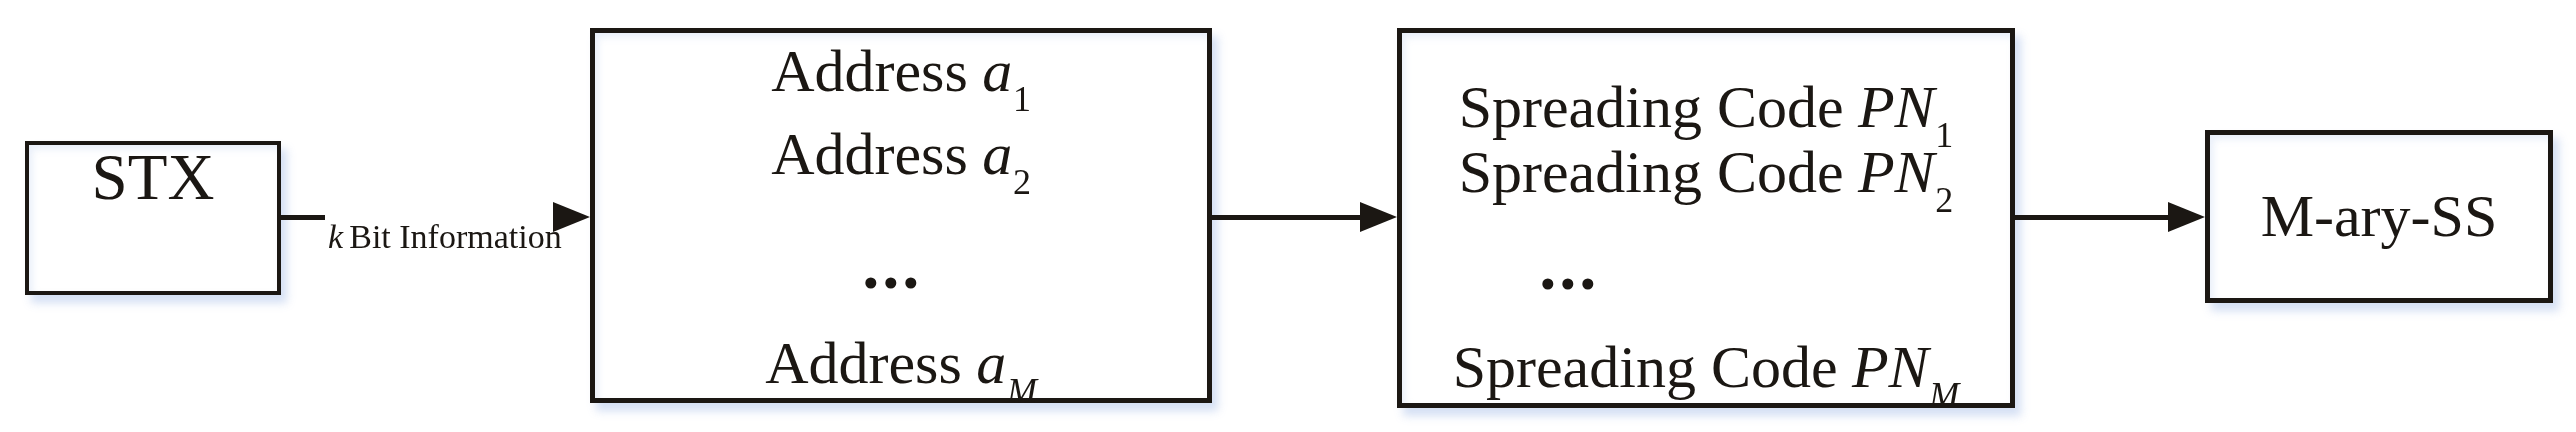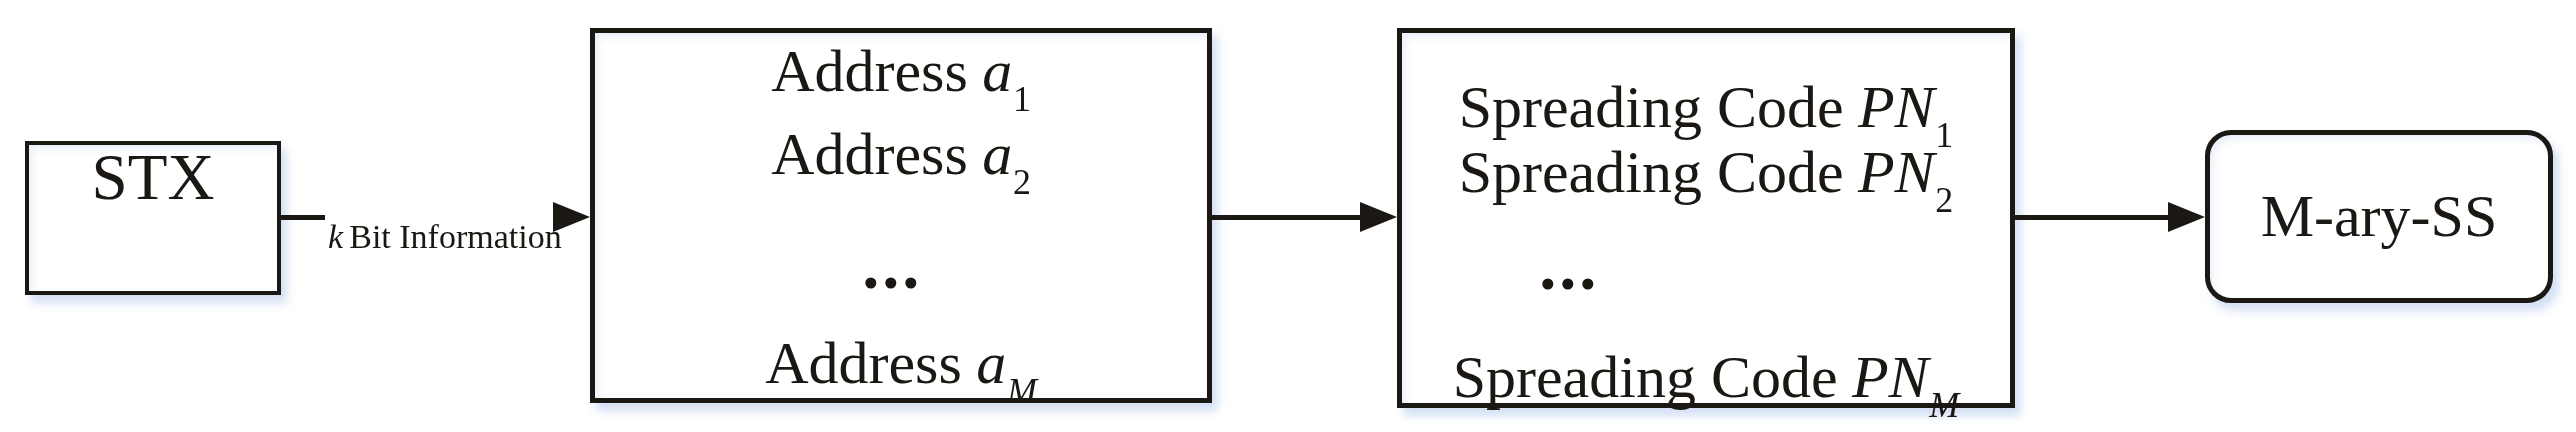--- a/index.html
+++ b/index.html
@@ -34,21 +34,21 @@
     display: flex; justify-content: center;
   }
   .stx-label { font-size: 65px; line-height: 1; }
   .table-box { }
   .addr-box { left: 590px; top: 28px; width: 622px; height: 375px; }
   .spread-box { left: 1397px; top: 28px; width: 618px; height: 380px; }
   .out-box {
     left: 2205px; top: 130px; width: 348px; height: 173px;
     border-width: 5.9px;
     display: flex; flex-direction: column;
-    align-items: center; justify-content: center; border-radius: 26px;
+    align-items: center; justify-content: center;
   }
   .out-line { font-size: 60px; line-height: 81px; white-space: nowrap; }
   .trow {
     position: absolute;
     left: 50%;
     transform: translate(-50%, -50%);
     white-space: nowrap;
     font-size: 60px;
     line-height: 1;
   }
@@ -133,21 +133,21 @@
       <span class="main">Spreading Code</span><span class="var">PN</span><sub class="sub">1</sub>
     </div>
     <div class="trow" style="top:139px;">
       <span class="main">Spreading Code</span><span class="var">PN</span><sub class="sub">2</sub>
     </div>
     <div class="dots-row" style="left:166px; top:251px;" title="...">
       <span class="dot"></span>
       <span class="dot"></span>
       <span class="dot"></span>
     </div>
-    <div class="trow" style="top:344px;">
+    <div class="trow" style="top:334px;">
       <span class="main">Spreading Code</span><span class="var">PN</span><sub class="sub it">M</sub>
     </div>
   </div>
 
   <div class="edge-line" style="left:2014px; top:215px; width:154px;"></div>
   <div class="edge-head" style="left:2168px; top:202px;"></div>
 
   <div class="box out-box">
     <span class="out-line">M-ary-SS</span>
   </div>

